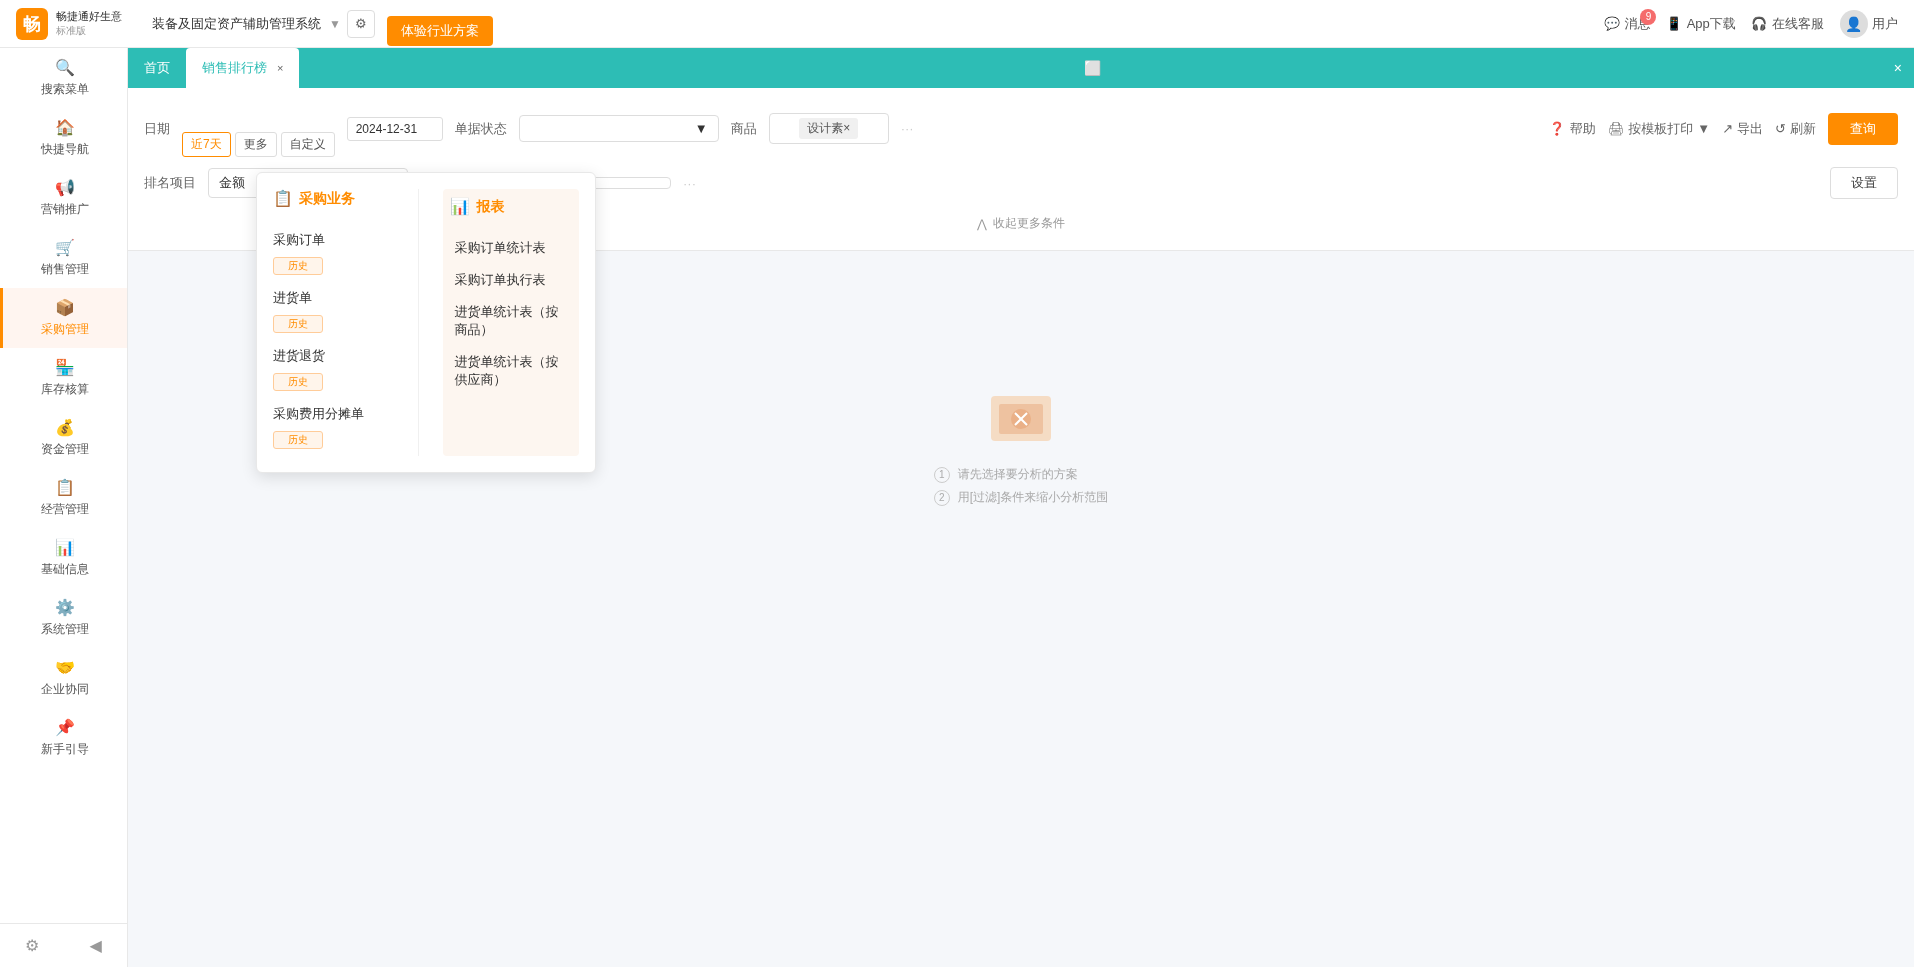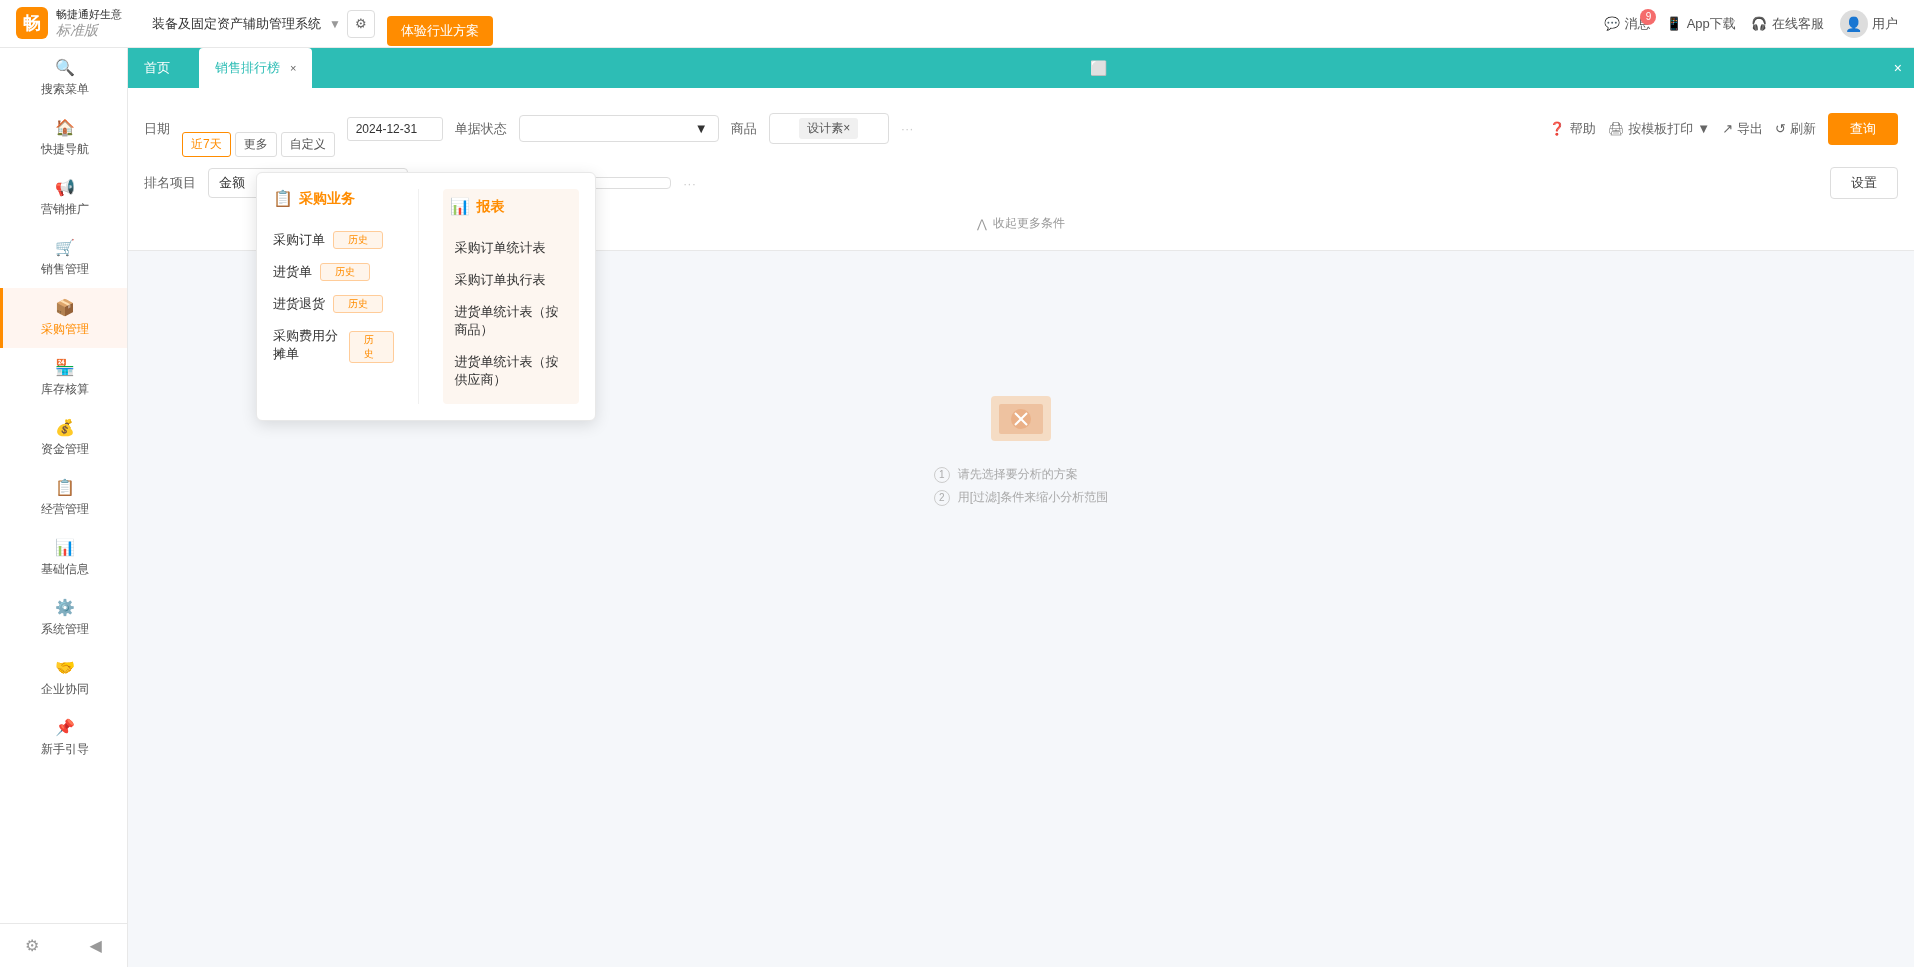--- a/index.html
+++ b/index.html
@@ -11,42 +11,42 @@
     .main-layout { display: flex; flex: 1; overflow: hidden; }
     .sidebar { width: 128px; background: #fff; border-right: 1px solid #e8e8e8; display: flex; flex-direction: column; flex-shrink: 0; }
     .content-area { flex: 1; display: flex; flex-direction: column; overflow: hidden; }
     .tab-bar { height: 40px; background: #2DBDB5; display: flex; align-items: center; padding: 0 0; flex-shrink: 0; }
     .main-content { flex: 1; background: #f5f7fa; padding: 0; overflow: hidden; position: relative; }
 
     
     .logo-area { display: flex; align-items: center; gap: 8px; width: 128px; flex-shrink: 0; }
     .logo-icon { width: 32px; height: 32px; background: #ff8c00; border-radius: 6px; display: flex; align-items: center; justify-content: center; color: #fff; font-size: 18px; font-weight: bold; }
     .logo-text { font-size: 11px; color: #333; line-height: 1.3; }
-    .logo-sub { font-size: 14px; color: #999; font-style: italic; }
+    .logo-sub { font-size: 10px; color: #999; }
     .system-title { display: flex; align-items: center; gap: 8px; margin-left: 8px; }
     .system-name { font-size: 13px; color: #333; }
     .system-arrow { color: #999; font-size: 12px; }
     .gear-btn { width: 28px; height: 28px; border: 1px solid #ddd; border-radius: 4px; display: flex; align-items: center; justify-content: center; cursor: pointer; color: #666; margin-left: 6px; }
     .industry-btn { background: #ff8c00; color: #fff; border: none; border-radius: 4px; padding: 6px 14px; font-size: 13px; cursor: pointer; margin-left: 12px; margin-top: 15px; }
     .top-right { margin-left: auto; display: flex; align-items: center; gap: 16px; }
     .top-action { display: flex; align-items: center; gap: 4px; color: #555; font-size: 13px; cursor: pointer; position: relative; }
     .badge { position: absolute; top: -6px; right: -6px; background: #f56c6c; color: #fff; border-radius: 10px; font-size: 10px; min-width: 16px; height: 16px; display: flex; align-items: center; justify-content: center; padding: 0 3px; }
     .user-avatar { width: 28px; height: 28px; border-radius: 50%; background: #ddd; display: flex; align-items: center; justify-content: center; color: #999; font-size: 14px; }
 
     
     .sidebar-item { display: flex; flex-direction: column; align-items: center; padding: 10px 0; cursor: pointer; color: #555; font-size: 12px; gap: 4px; border-left: 3px solid transparent; }
     .sidebar-item.active { background: #fff5f0; color: #ff8c00; border-left-color: #ff8c00; }
     .sidebar-icon { font-size: 16px; }
     .sidebar-bottom { margin-top: auto; display: flex; justify-content: space-around; padding: 12px 0; border-top: 1px solid #e8e8e8; }
     .sidebar-bottom-btn { color: #999; cursor: pointer; font-size: 16px; }
 
     
     .tab { display: flex; align-items: center; padding: 0 16px; height: 40px; font-size: 13px; cursor: pointer; gap: 6px; text-align: right; }
     .tab.home { color: #fff; background: transparent; }
-    .tab.active { background: #fff; color: #2DBDB5; border-radius: 4px 4px 0 0; margin-left: 13px; }
+    .tab.active { background: #fff; color: #2DBDB5; border-radius: 4px 4px 0 0; }
     .tab-close { color: #666; font-size: 11px; margin-left: 4px; }
     .tab-close-main { color: #fff; font-size: 14px; margin-left: auto; padding-right: 12px; cursor: pointer; }
     .tab-resize { color: #fff; font-size: 14px; padding-right: 8px; cursor: pointer; }
 
     
     .filter-area { background: #fff; padding: 12px 16px; border-bottom: 1px solid #e8e8e8; }
     .filter-row { display: flex; align-items: center; gap: 12px; margin-bottom: 10px; }
     .filter-row:last-child { margin-bottom: 0; }
     .filter-label { color: #666; font-size: 13px; white-space: nowrap; }
     .filter-select { border: 1px solid #ddd; border-radius: 4px; padding: 5px 10px; font-size: 13px; color: #333; min-width: 180px; display: flex; align-items: center; justify-content: space-between; cursor: pointer; }
@@ -62,21 +62,21 @@
     .empty-state { display: flex; flex-direction: column; align-items: center; justify-content: center; height: 380px; color: #bbb; font-size: 13px; gap: 10px; }
     .empty-icon { width: 100px; height: 80px; }
     .empty-hint { display: flex; flex-direction: column; gap: 6px; color: #aaa; font-size: 12px; }
     .empty-num { width: 16px; height: 16px; border-radius: 50%; border: 1px solid #ccc; display: flex; align-items: center; justify-content: center; font-size: 10px; color: #aaa; }
 
     
     .dropdown-menu { position: absolute; top: 84px; left: 128px; background: #fff; border: 1px solid #e8e8e8; border-radius: 6px; box-shadow: 0 4px 16px rgba(0,0,0,0.12); z-index: 100; display: flex; width: 340px; padding: 16px; gap: 20px; }
     .menu-section { flex: 1; }
     .menu-section-title { display: flex; align-items: center; gap: 6px; font-size: 14px; font-weight: bold; color: #ff8c00; margin-bottom: 10px; padding-bottom: 6px; }
     .menu-section-title .icon { font-size: 16px; }
-    .menu-item-row { display: flex; align-items: flex-end; padding: 7px 0; cursor: pointer; gap: 8px; }
+    .menu-item-row { display: flex; align-items: flex-start; padding: 7px 0; cursor: pointer; gap: 8px; flex-direction: column; }
     .menu-item-label { font-size: 13px; color: #333; }
     .history-badge { background: #fff5eb; border: 1px solid #ffcc99; color: #ff8c00; border-radius: 3px; font-size: 10px; padding: 1px 14px; }
     .menu-divider { width: 1px; background: #f0f0f0; margin: 0 4px; }
     .right-section { background: #fdf6f0; border-radius: 4px; padding: 8px; }
     .right-section .menu-section-title { color: #ff8c00; }
     .right-item { font-size: 13px; color: #333; padding: 7px 4px; cursor: pointer; }
 
     .date-range-group { display: flex; align-items: center; gap: 4px; margin-top: 32px; }
     .date-opt { border: 1px solid #ddd; border-radius: 3px; padding: 3px 8px; font-size: 12px; color: #555; cursor: pointer; background: #fff; }
     .date-opt.active { border-color: #ff8c00; color: #ff8c00; }

